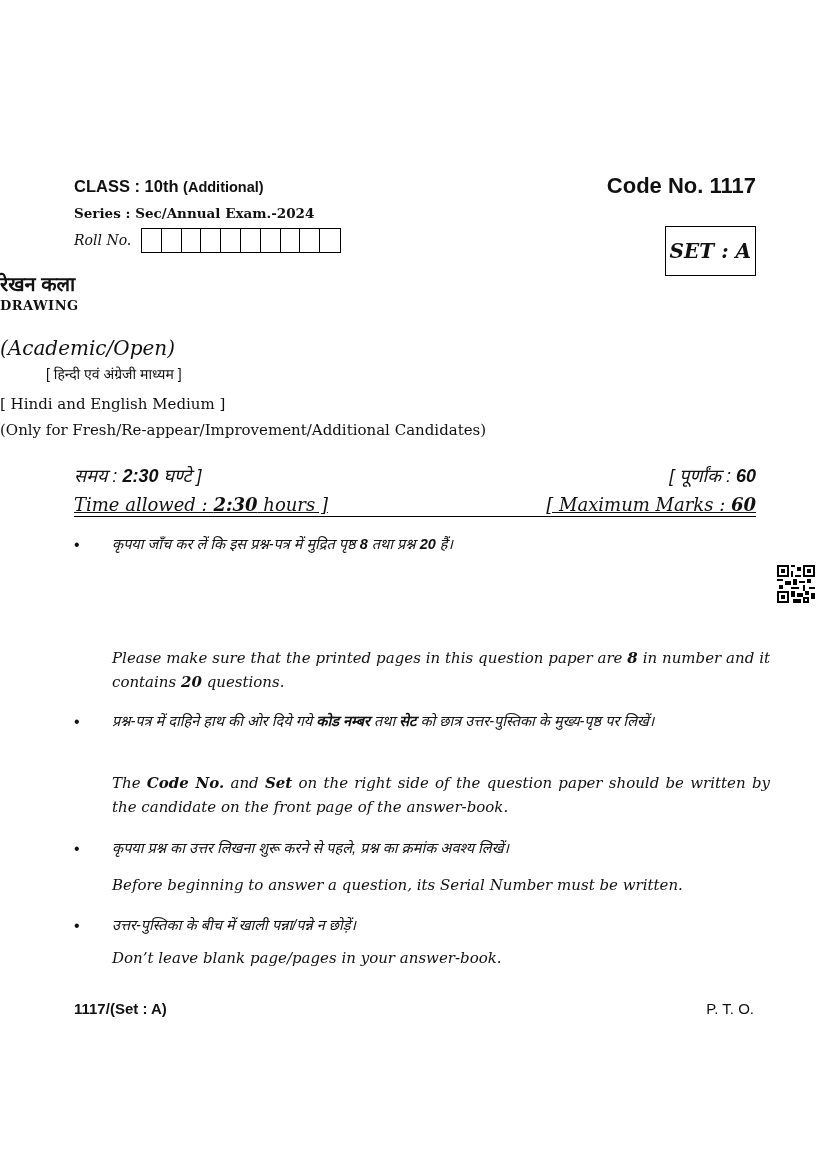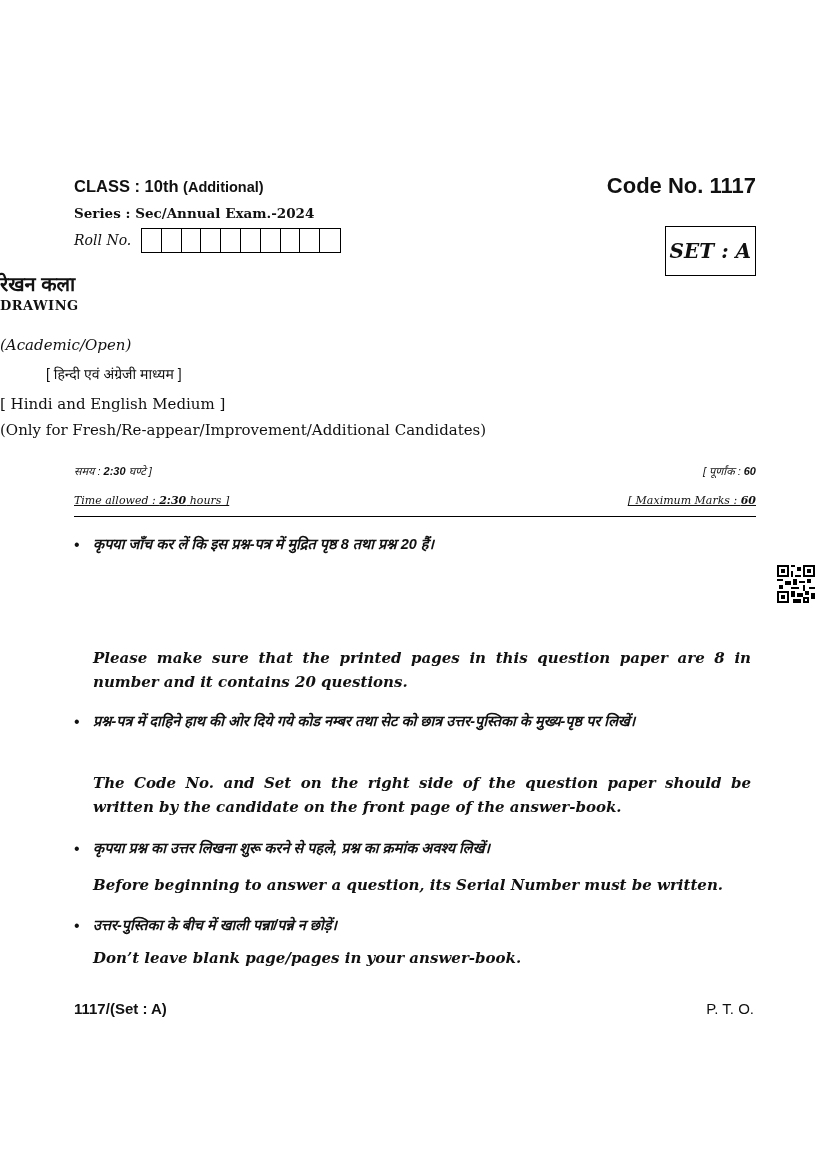--- a/index.html
+++ b/index.html
@@ -15,32 +15,32 @@
   .series { left: 74px; top: 205px; font-size: 13.5px; font-weight: bold; }
   .roll-label { left: 74px; top: 232px; font-size: 14px; }
   .roll-boxes { left: 141px; top: 228px; height: 23px; display: flex; border: 1.5px solid #000; }
   .roll-box { width: 19.8px; height: 23px; border-right: 1px solid #000; box-sizing: border-box; }
   .roll-box:last-child { border-right: none; }
   .set-box { right: 70px; top: 226px; border: 1.5px solid #000; padding: 12px 4px; font-size: 20px; font-weight: bold; font-style: italic; }
 
   .center { left: 0; width: 696px; text-align: left; }
   .hindi-title { top: 270px; font-size: 20px; font-weight: bold; }
   .drawing { top: 298px; font-size: 13px; font-weight: bold; letter-spacing: 0.5px; }
-  .academic { top: 336px; font-size: 15px; font-style: italic; }
+  .academic { top: 336px; font-size: 20px; font-style: italic; }
   .hindi-medium { top: 364px; font-size: 14px; padding-left: 46px; }
   .eng-medium { top: 395px; font-size: 15px; }
   .only-for { top: 421px; font-size: 15px; }
 
-  .row { left: 74px; width: 682px; display: flex; justify-content: space-between; font-style: italic; font-size: 11px; }
+  .row { left: 74px; width: 682px; display: flex; justify-content: space-between; font-style: italic; font-size: 18px; }
   .row1 { top: 463px; }
   .row2 { top: 494px; text-decoration: underline; }
   .rule { left: 74px; width: 682px; top: 516px; height: 0; border-top: 1.2px solid #000; }
 
   .bullet { left: 74px; font-size: 16px; }
-  .para { left: 93px; width: 658px; font-size: 15px; font-style: italic; line-height: 24px; text-align: justify; font-weight: bold; }
+  .para { left: 112px; width: 658px; font-size: 15px; font-style: italic; line-height: 24px; text-align: justify; }
   .para.hindi { font-size: 14.5px; }
 
   .qr { left: 777px; top: 565px; width: 38px; height: 38px; }
 
   .footer-left { left: 74px; top: 1000px; font-size: 15px; font-weight: bold; }
   .footer-right { right: 72px; top: 1000px; font-size: 15px; }
 </style>
 </head>
 <body>
 

